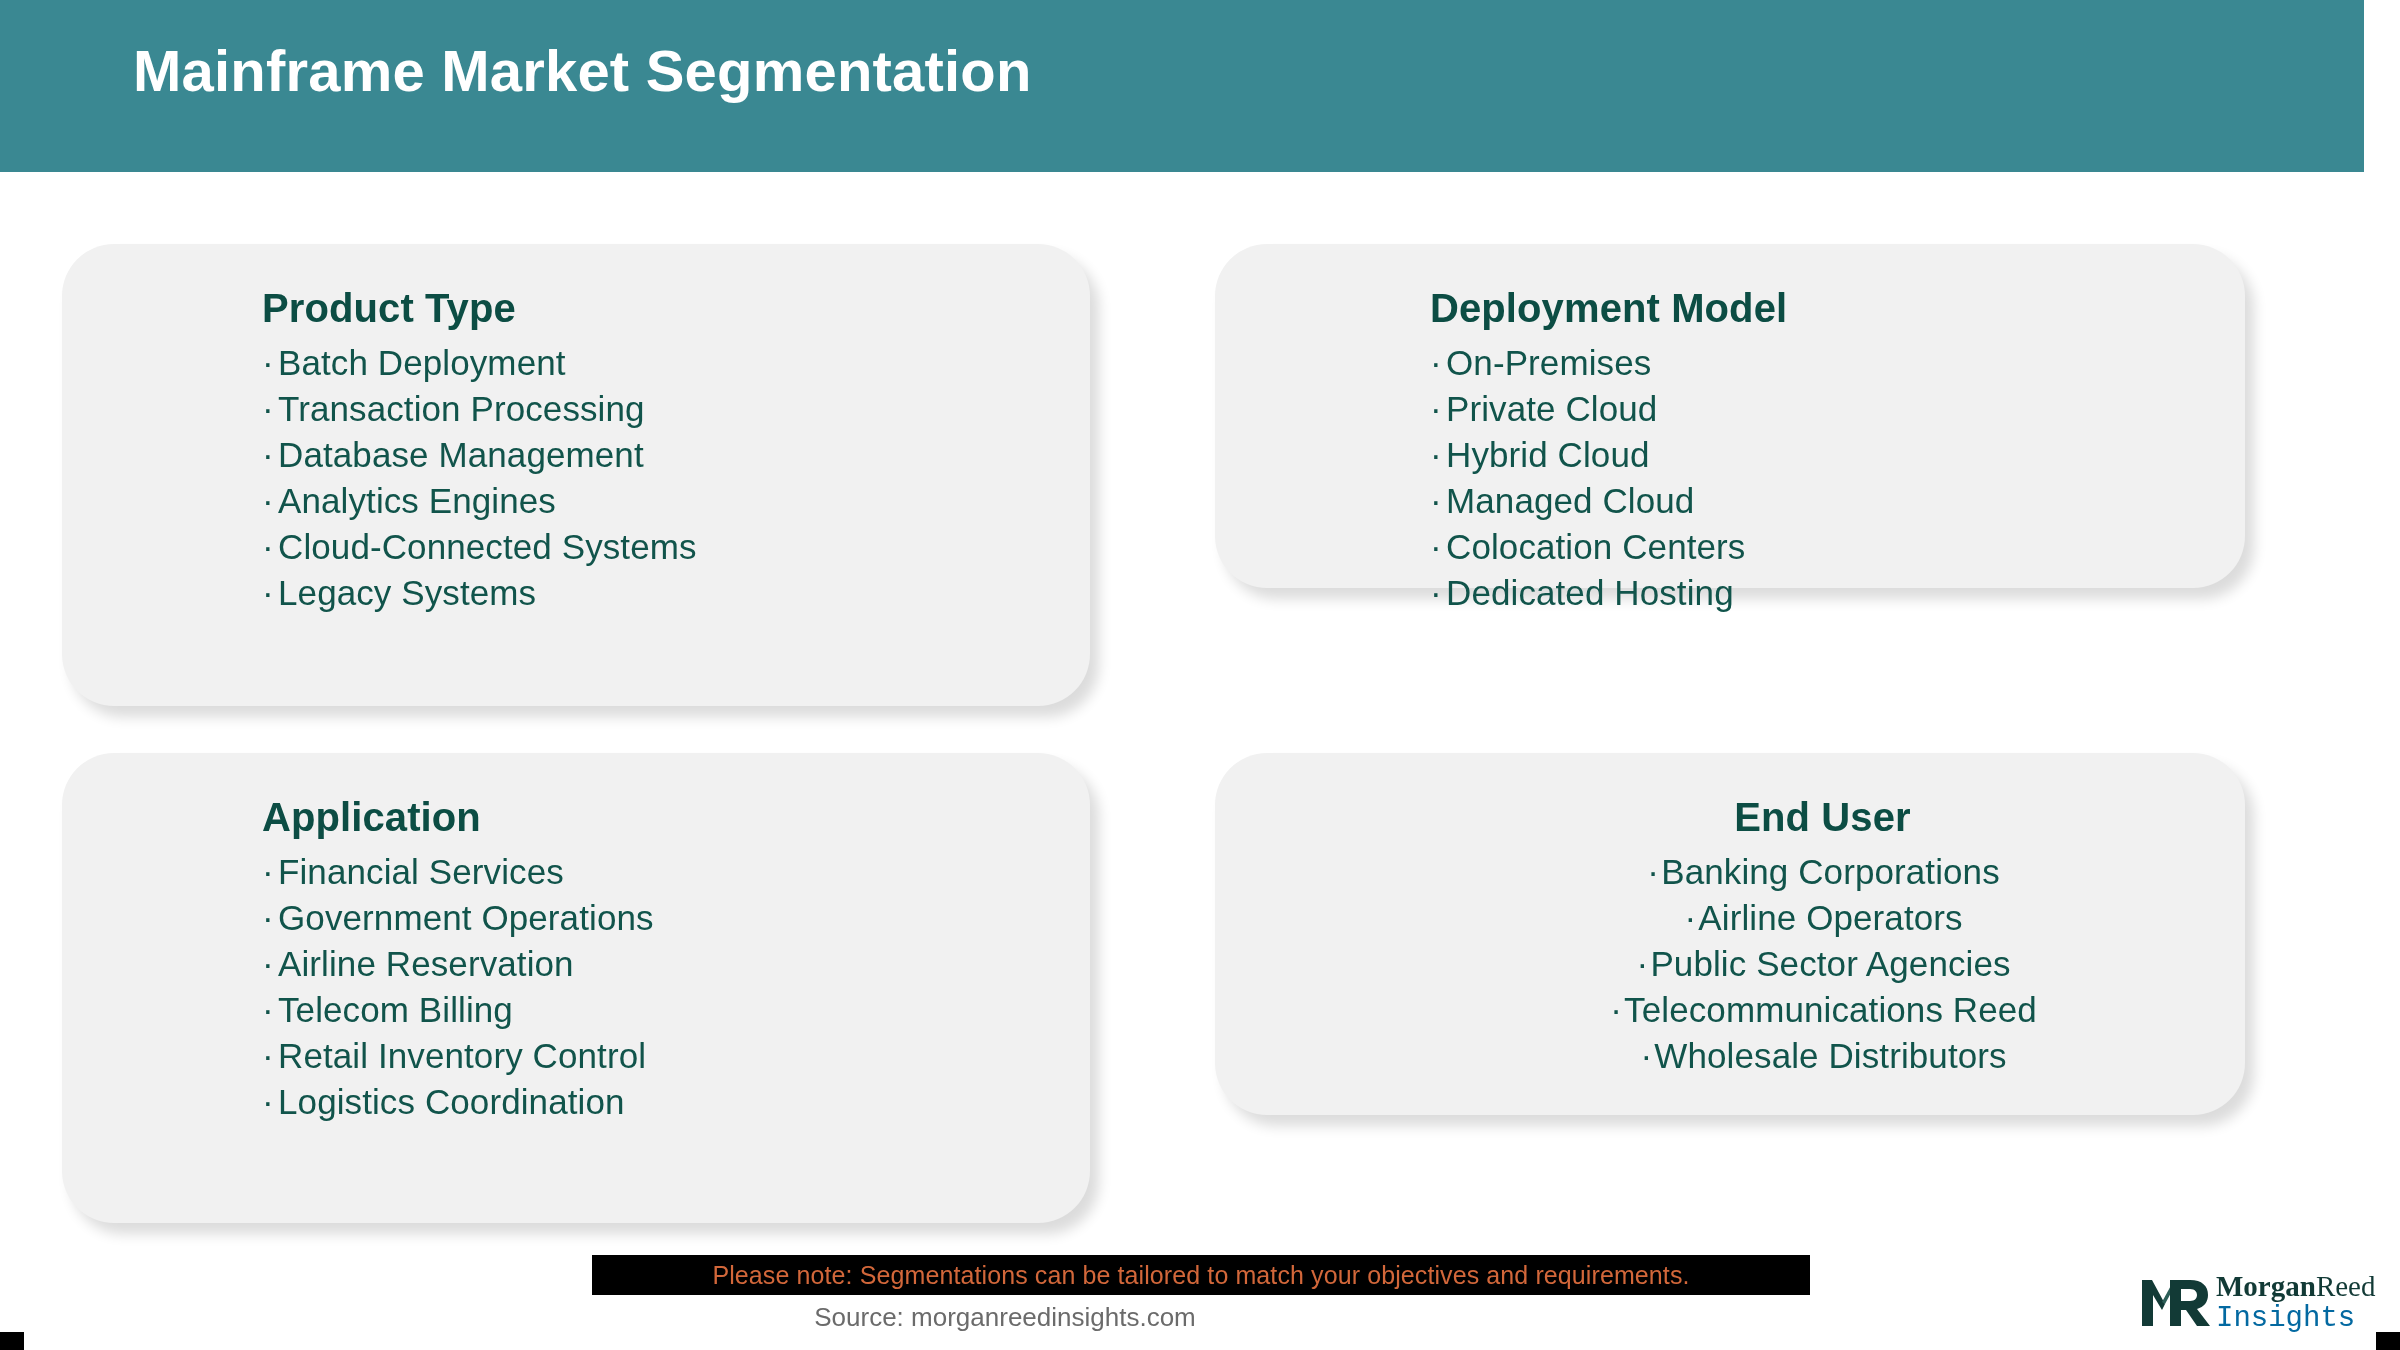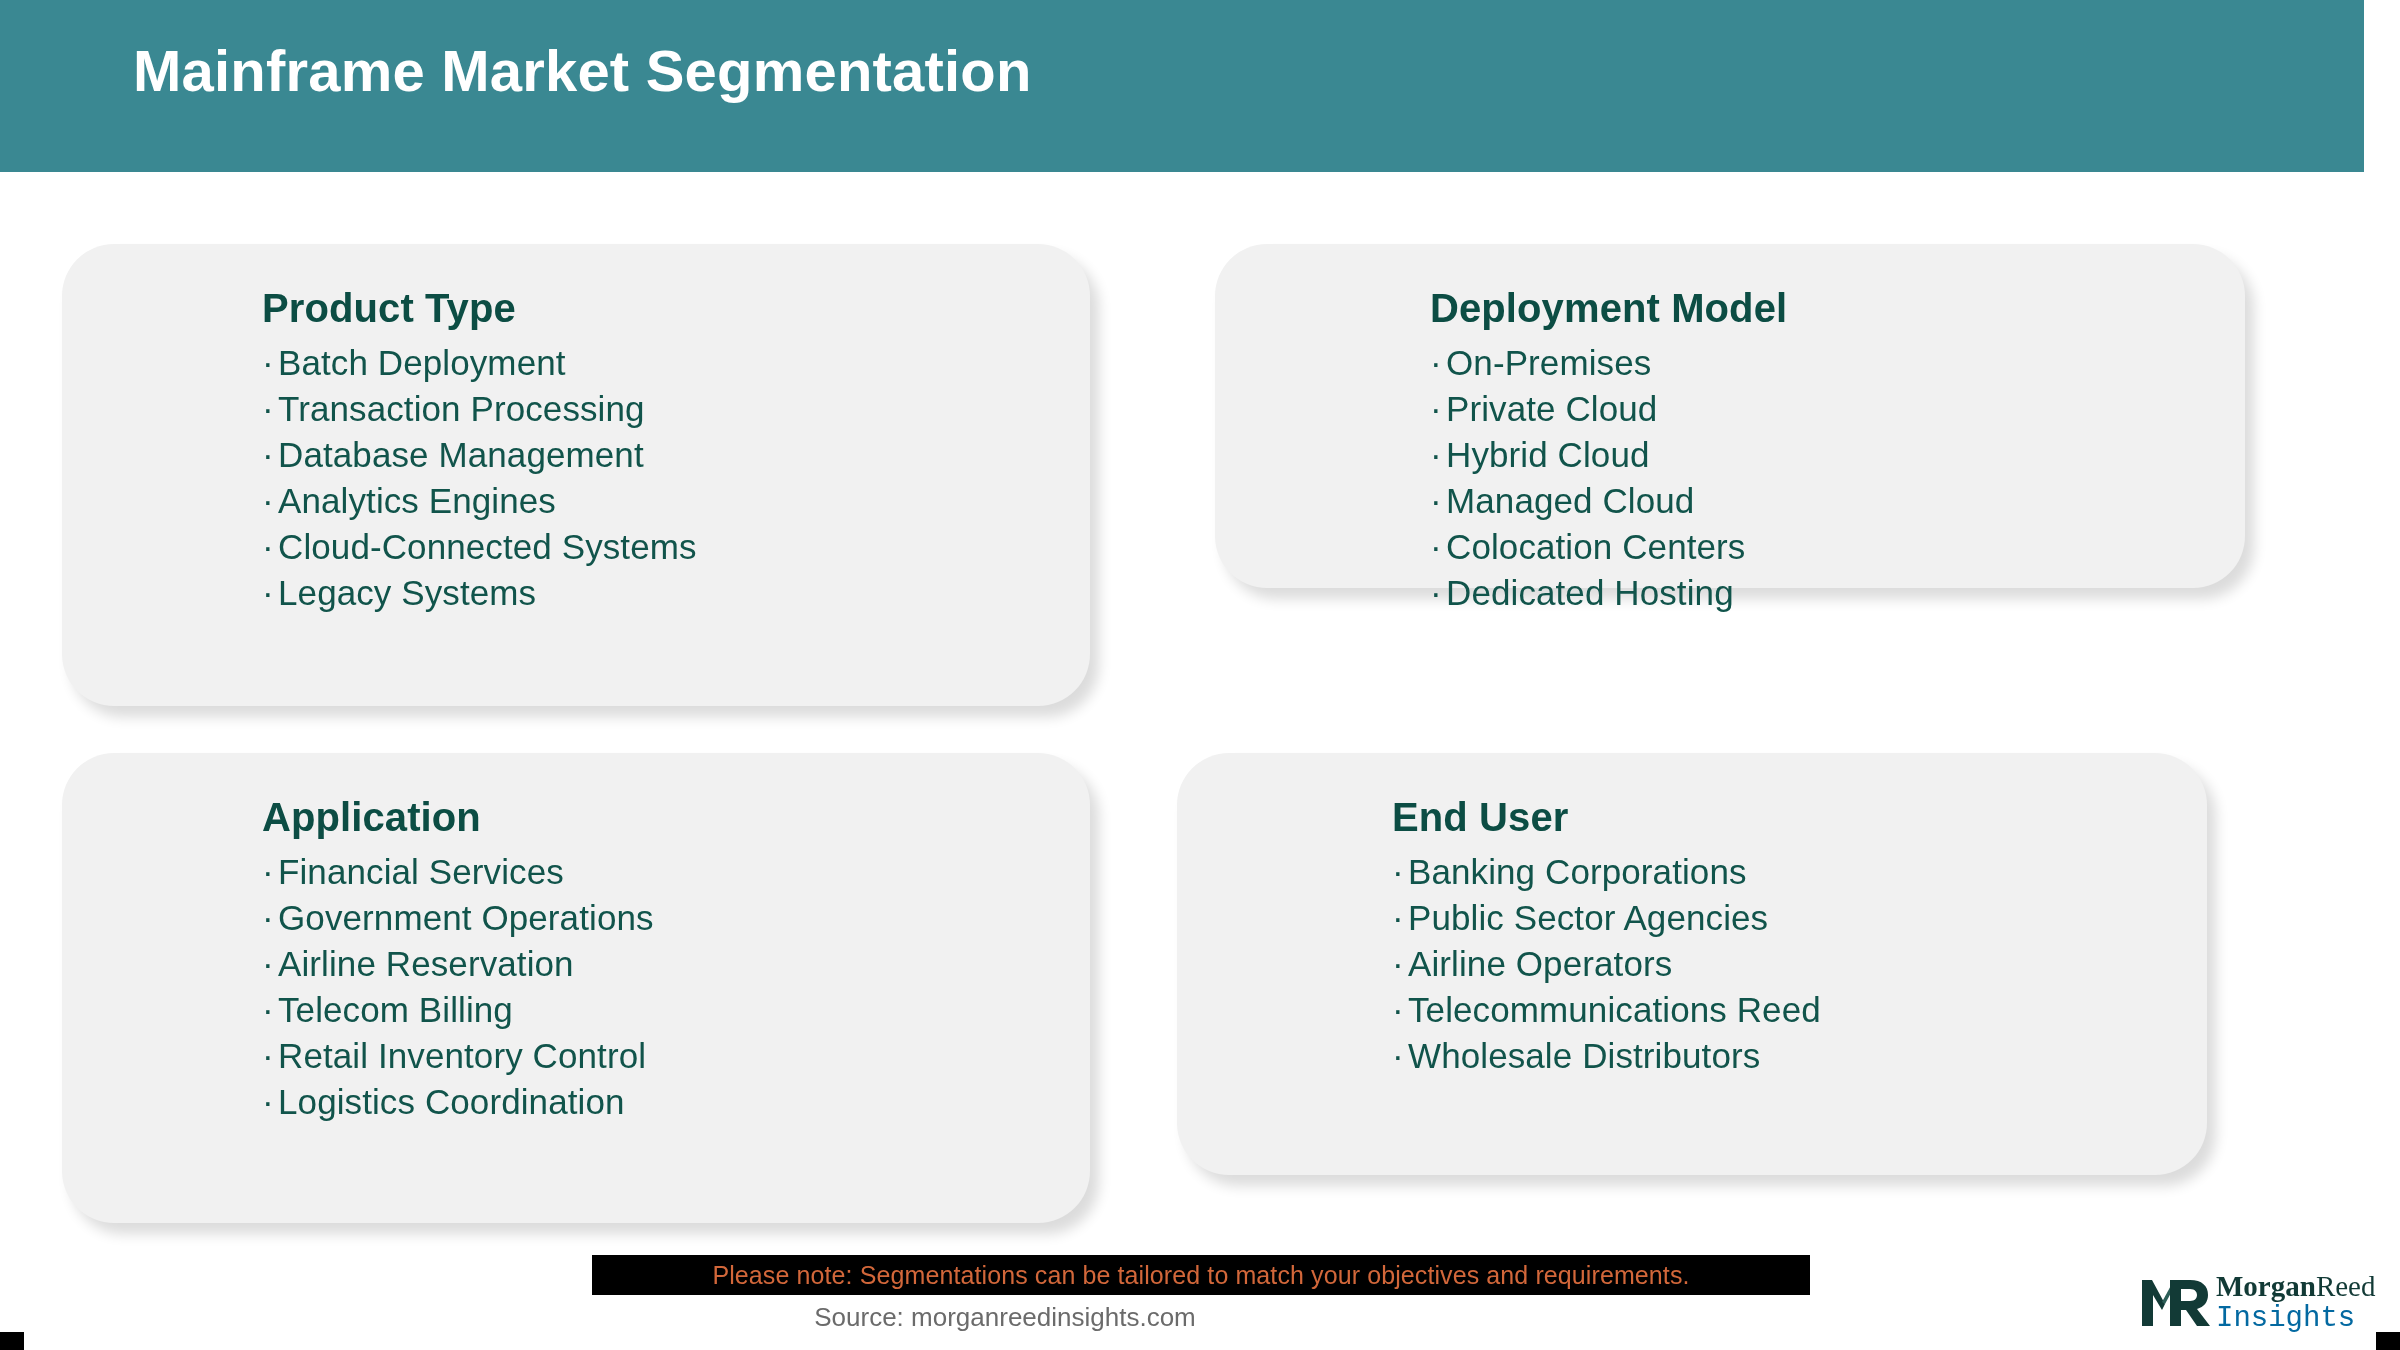--- a/index.html
+++ b/index.html
@@ -47,21 +47,21 @@
   .card {
     position: absolute;
     background: #F1F1F1;
     border-radius: 52px;
     box-shadow: 9px 11px 13px rgba(0,0,0,0.14);
     box-sizing: border-box;
   }
   .card.c0 { left: 62px;   top: 72px;  width: 1028px; height: 462px; }
   .card.c1 { left: 1215px; top: 72px;  width: 1030px; height: 344px; }
   .card.c2 { left: 62px;   top: 581px; width: 1028px; height: 470px; }
-  .card.c3 { left: 1177px; top: 581px; width: 1030px; height: 422px; }
+  .card.c3 { left: 1215px; top: 581px; width: 1030px; height: 362px; text-align: center; }
 
   .card-inner {
     position: absolute;
     left: 200px;
     top: 42px;
     right: 30px;
   }
   .card.c1 .card-inner,
   .card.c3 .card-inner { left: 215px; }
 
@@ -220,22 +220,22 @@
         <li><span class="bullet-dot">·</span><span>Logistics Coordination</span></li>
       </ul>
     </div>
   </div>
 
   <div class="card c3">
     <div class="card-inner">
       <div class="card-title">End User</div>
       <ul class="card-list">
         <li><span class="bullet-dot">·</span><span>Banking Corporations</span></li>
+        <li><span class="bullet-dot">·</span><span>Airline Operators</span></li>
         <li><span class="bullet-dot">·</span><span>Public Sector Agencies</span></li>
-        <li><span class="bullet-dot">·</span><span>Airline Operators</span></li>
         <li><span class="bullet-dot">·</span><span>Telecommunications Reed</span></li>
         <li><span class="bullet-dot">·</span><span>Wholesale Distributors</span></li>
       </ul>
     </div>
   </div>
 
 </div>
 
 <div class="note-bar">
   <span class="note-text">Please note: Segmentations can be tailored to match your objectives and requirements.</span>

